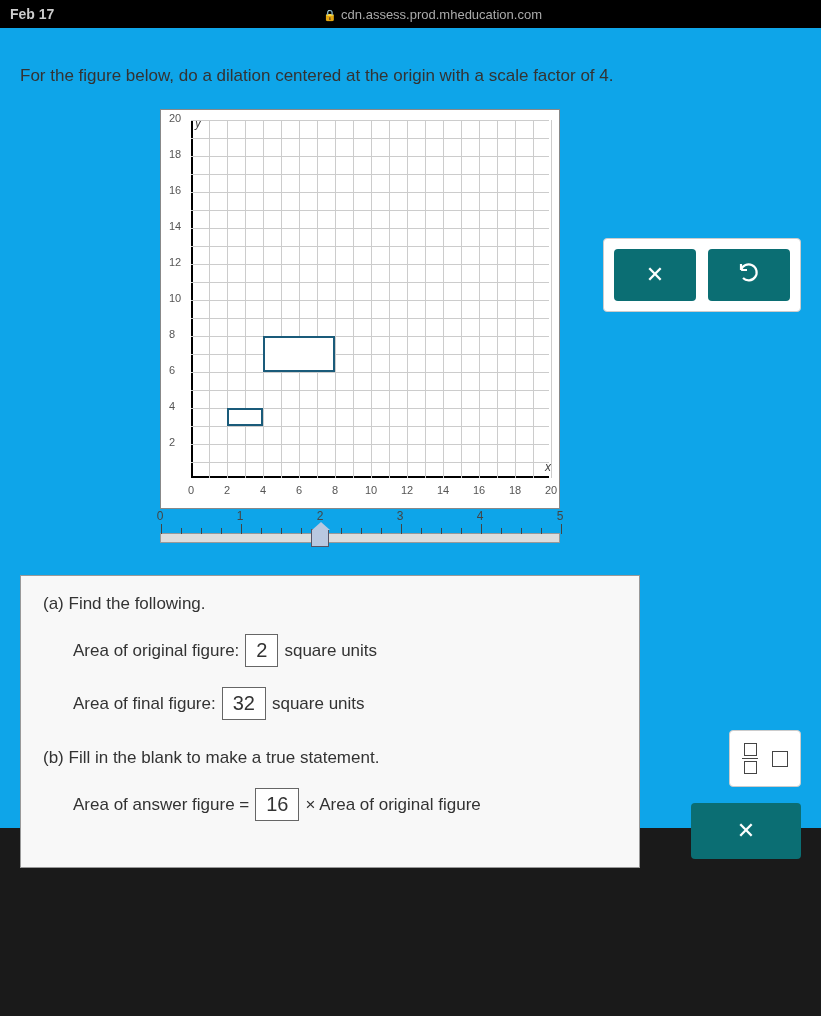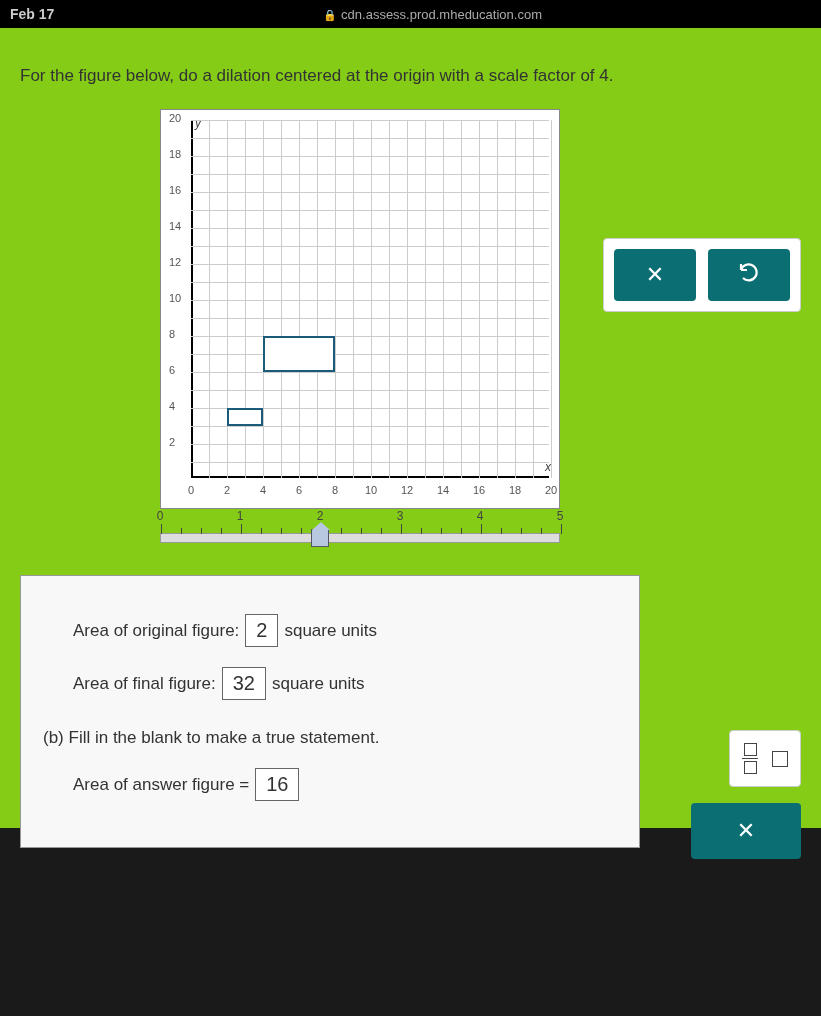--- a/index.html
+++ b/index.html
@@ -1,21 +1,21 @@
 <!DOCTYPE html>
 <html><head>
 <meta charset="utf-8">
 <style>
 * { margin:0; padding:0; box-sizing:border-box; }
 body { font-family:Arial,Helvetica,sans-serif; background:#1a1a1a; width:821px; height:1016px; overflow:hidden; position:relative; }
 .statusbar { background:#000; color:#ccc; height:28px; display:flex; align-items:center; padding:0 10px; font-size:14px; }
 .statusbar .date { font-weight:bold; }
 .statusbar .url { flex:1; text-align:center; color:#aaa; font-size:13px; }
 .lock-icon { display:inline-block; margin-right:4px; font-size:11px; }
-.page { background:#84cc16; padding:20px 20px 0 20px; height:800px; position:relative; }
+.page { background:#0ea5e9; padding:20px 20px 0 20px; height:800px; position:relative; }
 .intro { font-size:17px; color:#333; margin:14px 0 18px 0; line-height:1.6; }
 .graph-area { margin:20px 0 0 140px; position:relative; }
 .graph-box { width:400px; height:400px; border:1px solid #888; background:#fff; position:relative; }
 .grid { position:absolute; left:30px; top:10px; right:10px; bottom:30px; }
 .gridline-v, .gridline-h { position:absolute; background:#ccc; }
 .gridline-v { width:1px; height:100%; top:0; }
 .gridline-h { height:1px; width:100%; left:0; }
 .axis { position:absolute; background:#000; }
 .axis-y { width:2px; height:100%; left:0; top:0; }
 .axis-x { height:2px; width:100%; left:0; bottom:0; }
@@ -182,36 +182,38 @@
             <div class="tickmark" style="left: 380px;"></div>
             <div class="tickmark" style="left: 400px; height: 10px; top: -10px;"></div>
           </div>
         <div class="slider-handle" id="slider-handle" style="left: 160px;"></div>
       </div>
     </div>
   </div>
 
   <div class="questions">
     <div class="q-part">
+      <div>(a) Find the following.</div>
       <div class="q-sub">
         <span>Area of original figure:</span>
         <span class="answer-box">2</span>
         <span>square units</span>
       </div>
       <div class="q-sub">
         <span>Area of final figure:</span>
         <span class="answer-box">32</span>
         <span>square units</span>
       </div>
     </div>
     <div class="q-part">
       <div>(b) Fill in the blank to make a true statement.</div>
       <div class="q-sub">
         <span>Area of answer figure =</span>
         <span class="answer-box">16</span>
+        <span>× Area of original figure</span>
       </div>
     </div>
   </div>
 
   <div class="side-tools">
     <div class="frac-icon">
       <div class="box"></div>
         <div class="bar"></div>
         <div class="box"></div>
     </div>

